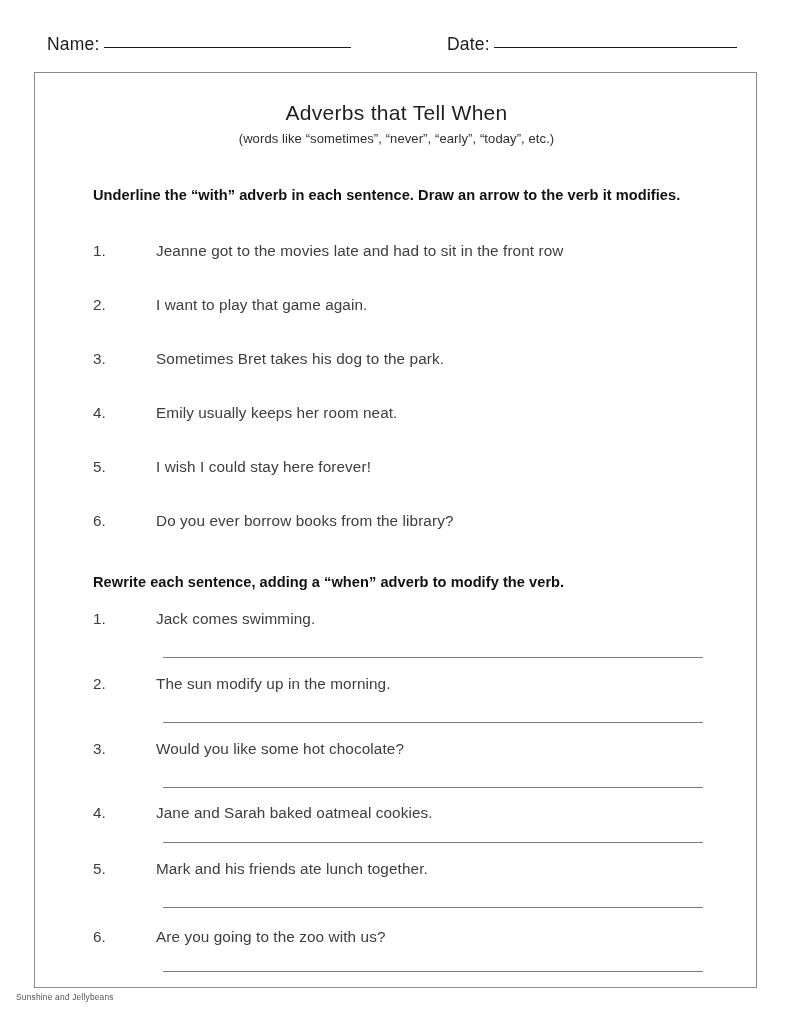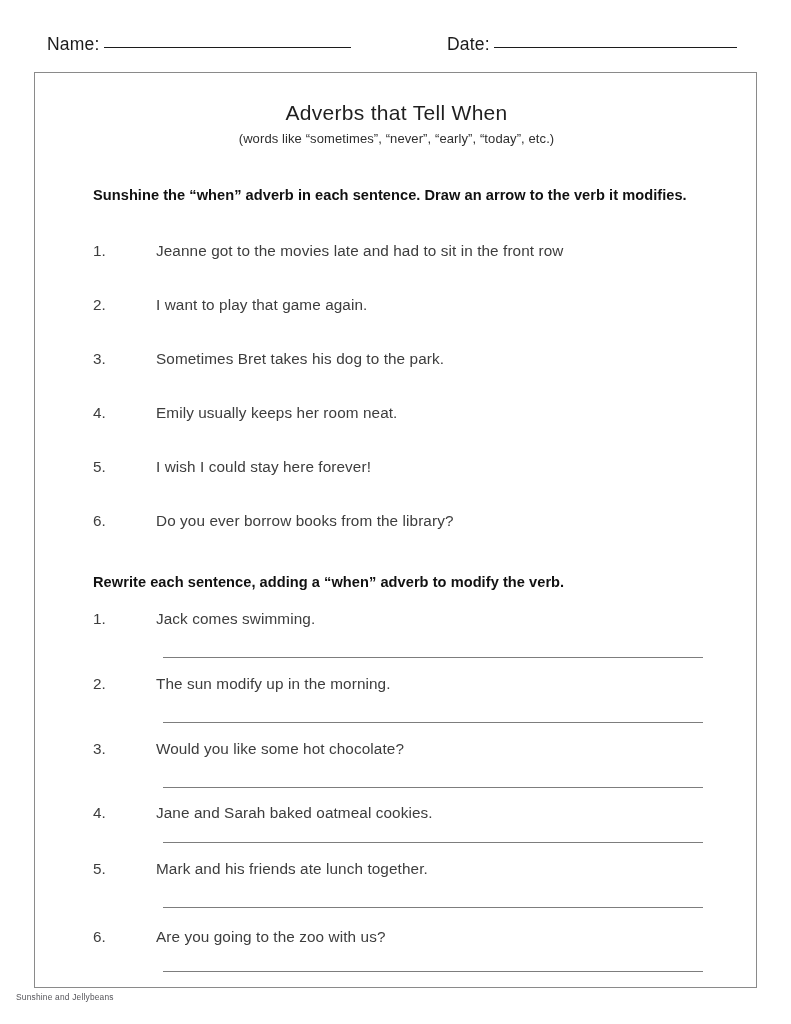--- a/index.html
+++ b/index.html
@@ -154,21 +154,21 @@
   </div>
 </div>
 
 <div class="sheet">
 
   <div class="title-block">
     <div class="title">Adverbs that Tell When</div>
     <div class="subtitle">(words like “sometimes”, “never”, “early”, “today”, etc.)</div>
   </div>
 
-  <div class="section-heading" id="section1-heading">Sunshine the “when” adverb in each sentence.  Draw an arrow to the verb it modifies.</div>
+  <div class="section-heading" id="section1-heading">Underline the “with” adverb in each sentence.  Draw an arrow to the verb it modifies.</div>
 
   <div class="list-a">
     <div class="item" style="top:169px">
       <span class="item-num">1.</span>
       <span class="item-text">Jeanne got to the movies late and had to sit in the front row</span>
     </div>
     <div class="item" style="top:223px">
       <span class="item-num">2.</span>
       <span class="item-text">I want to play that game again.</span>
     </div>

